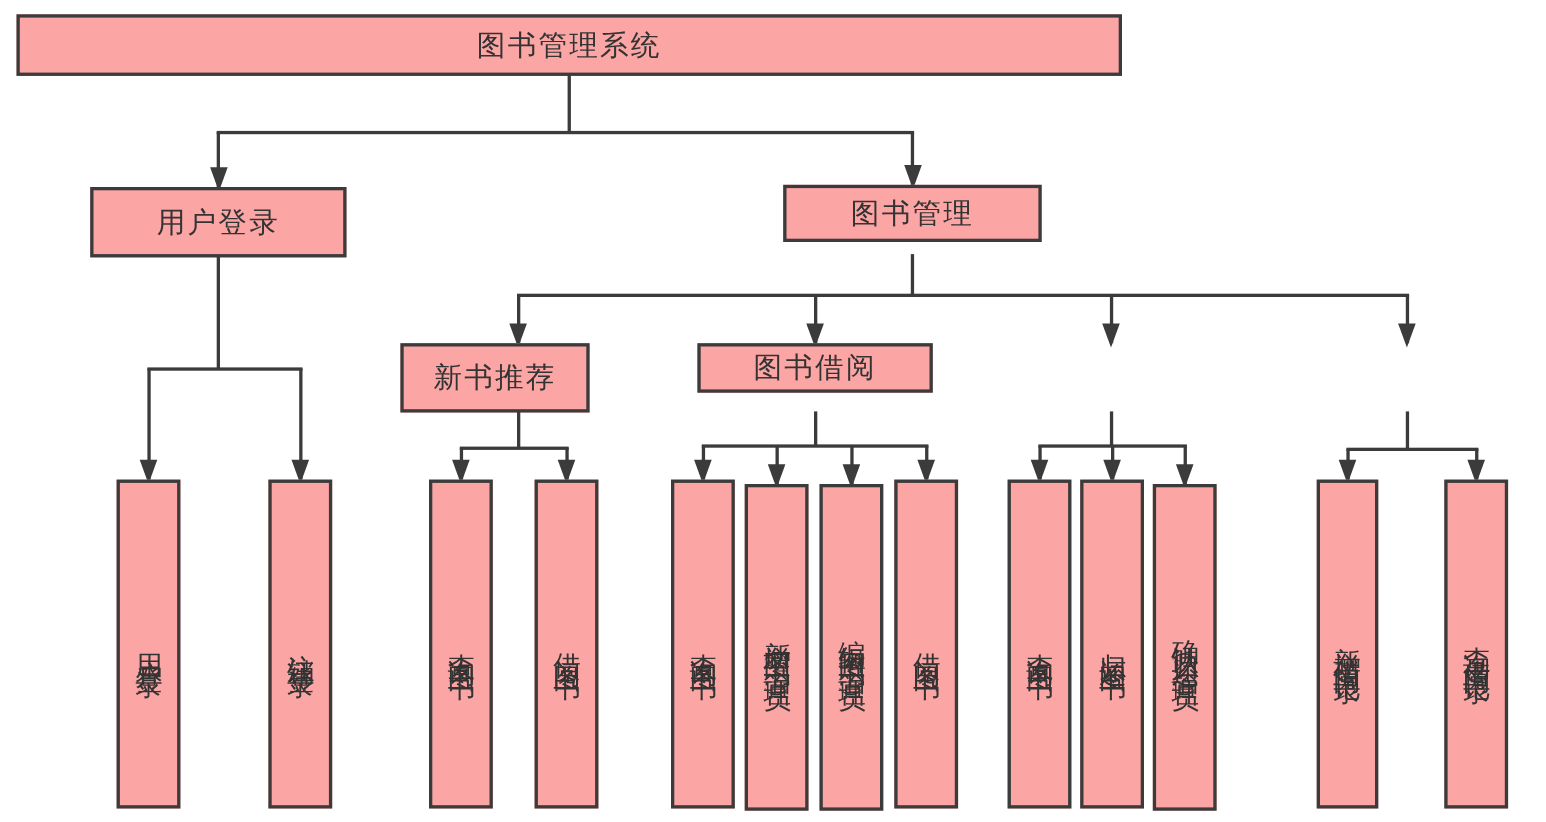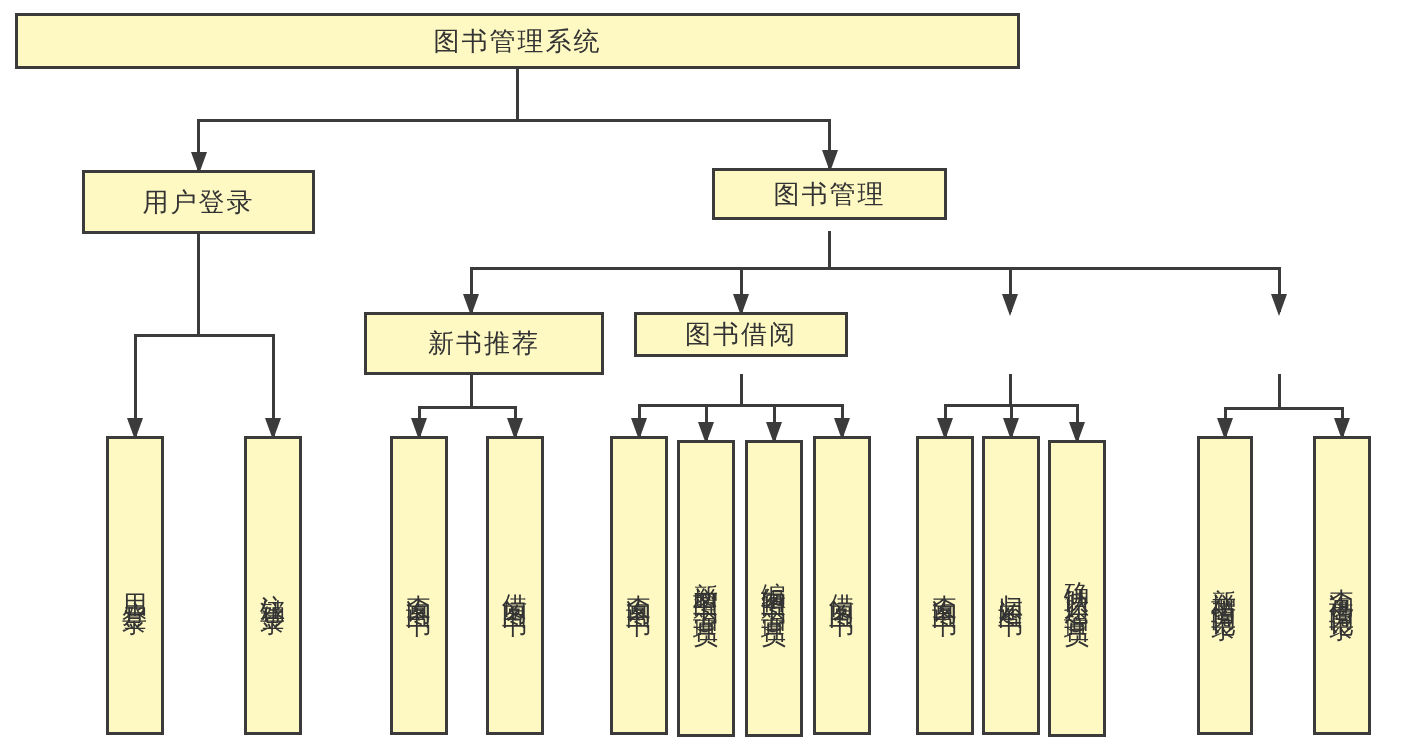--- a/index.html
+++ b/index.html
@@ -12,21 +12,21 @@
     position: relative;
     width: 1405px;
     height: 747px;
     background: #ffffff;
     overflow: hidden;
   }
   .node {
     position: absolute;
     box-sizing: border-box;
     border: 3px solid #3b3b3b;
-    background: #fef9c3;
+    background: #fca5a5;
     color: #333333;
   }
   .node.h {
     display: flex;
     align-items: center;
     justify-content: center;
     font-size: 26px;
     letter-spacing: 2px;
     white-space: nowrap;
   }
@@ -79,21 +79,21 @@
     <div class="edge-line" style="left: 271.5px; top: 335px; width: 3px; height: 101px;"></div>
     <div class="arrow-head" style="left: 265px; top: 418px;"></div>
     <div class="node v" style="left: 244px; top: 436px; width: 58px; height: 299px;">注销登录</div>
     <div class="edge-line" style="left: 828px; top: 120px; width: 3px; height: 48px;"></div>
     <div class="arrow-head" style="left: 821.5px; top: 150px;"></div>
     <div class="node h" style="left: 712px; top: 168px; width: 235px; height: 52px;">图书管理</div>
     <div class="edge-line" style="left: 828px; top: 231px; width: 3px; height: 38px;"></div>
     <div class="edge-line" style="left: 469.5px; top: 267px; width: 811px; height: 3px;"></div>
     <div class="edge-line" style="left: 469.5px; top: 268px; width: 3px; height: 44px;"></div>
     <div class="arrow-head" style="left: 463px; top: 294px;"></div>
-    <div class="node h" style="left: 364px; top: 312px; width: 240px; height: 63px;">新书推荐</div>
+    <div class="node h" style="left: 364px; top: 312px; width: 172px; height: 63px;">新书推荐</div>
     <div class="edge-line" style="left: 469.5px; top: 374px; width: 3px; height: 34px;"></div>
     <div class="edge-line" style="left: 417.5px; top: 406px; width: 99px; height: 3px;"></div>
     <div class="edge-line" style="left: 417.5px; top: 407px; width: 3px; height: 29px;"></div>
     <div class="arrow-head" style="left: 411px; top: 418px;"></div>
     <div class="node v" style="left: 390px; top: 436px; width: 58px; height: 299px;">查询图书</div>
     <div class="edge-line" style="left: 513.5px; top: 407px; width: 3px; height: 29px;"></div>
     <div class="arrow-head" style="left: 507px; top: 418px;"></div>
     <div class="node v" style="left: 486px; top: 436px; width: 58px; height: 299px;">借阅图书</div>
     <div class="edge-line" style="left: 739.5px; top: 268px; width: 3px; height: 44px;"></div>
     <div class="arrow-head" style="left: 733px; top: 294px;"></div>

